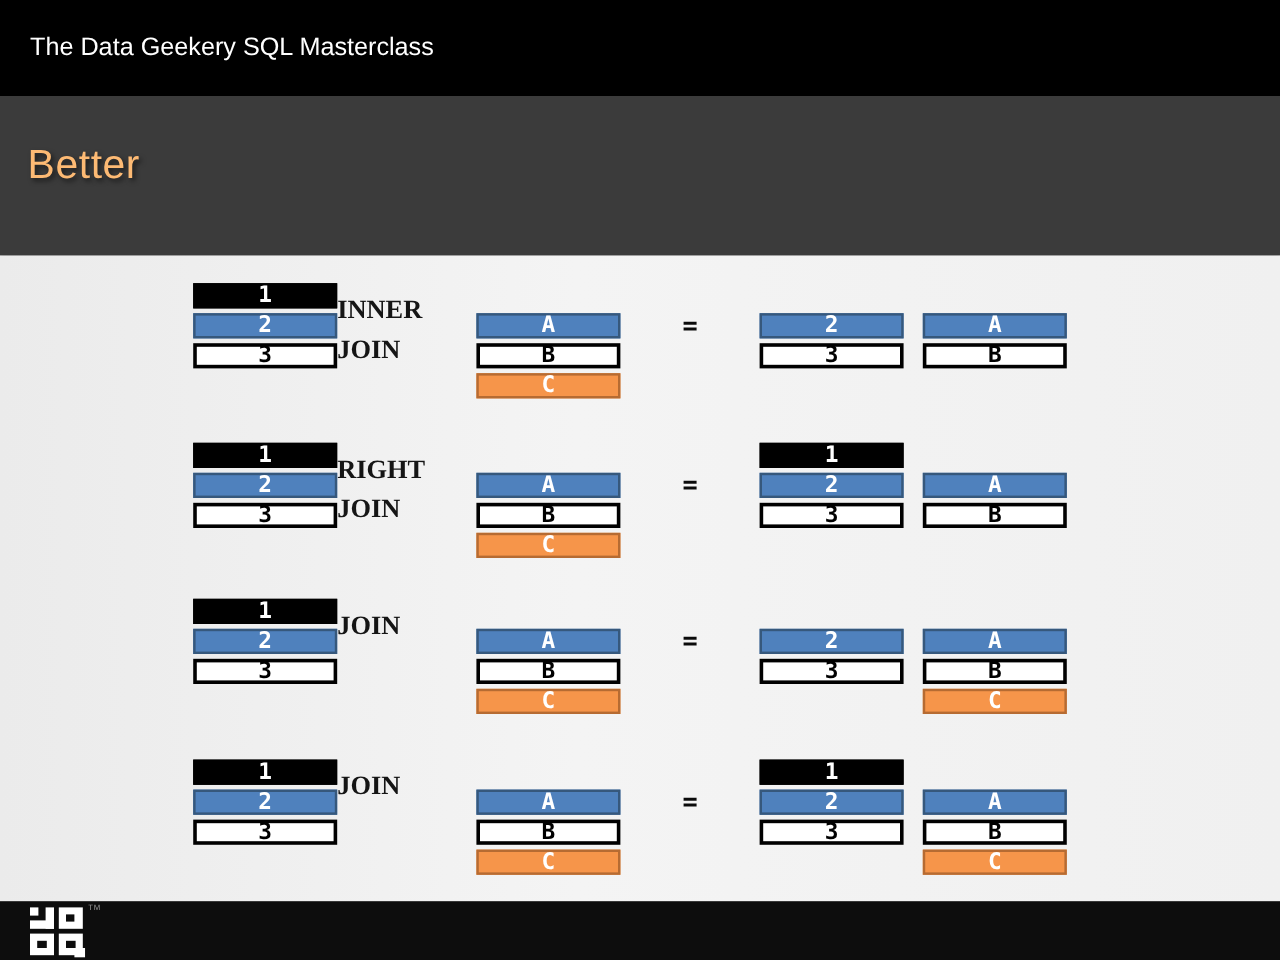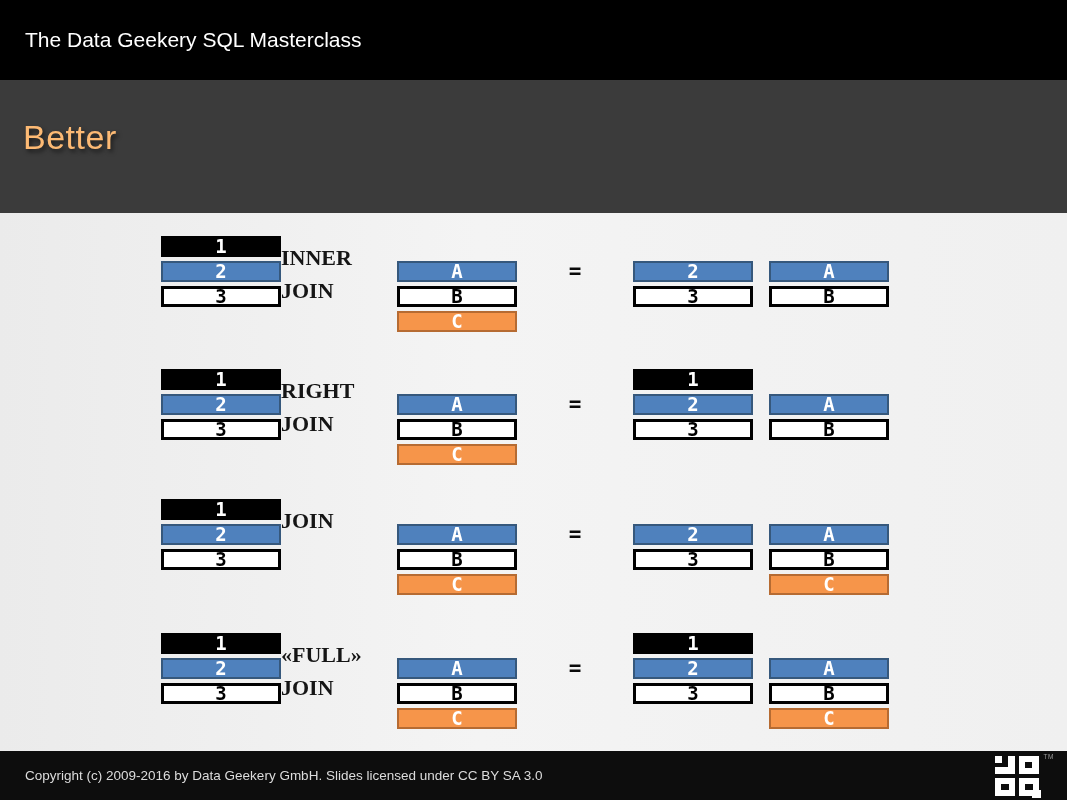--- a/index.html
+++ b/index.html
@@ -111,40 +111,38 @@
       <div class="bar" style="left: 397px; top: 311px; background: rgb(79, 129, 189); border-color: rgb(54, 88, 124); color: rgb(255, 255, 255); border-width: 2.5px;">A</div>
       <div class="bar" style="left: 397px; top: 336px; background: rgb(255, 255, 255); border-color: rgb(0, 0, 0); color: rgb(0, 0, 0); border-width: 3px;">B</div>
       <div class="bar" style="left: 397px; top: 361px; background: rgb(246, 149, 74); border-color: rgb(182, 107, 50); color: rgb(255, 255, 255); border-width: 2.5px;">C</div>
       <div class="equals" style="left: 555px; top: 311px;">=</div>
       <div class="bar" style="left: 633px; top: 311px; background: rgb(79, 129, 189); border-color: rgb(54, 88, 124); color: rgb(255, 255, 255); border-width: 2.5px;">2</div>
       <div class="bar" style="left: 633px; top: 336px; background: rgb(255, 255, 255); border-color: rgb(0, 0, 0); color: rgb(0, 0, 0); border-width: 3px;">3</div>
       <div class="bar" style="left: 769px; top: 311px; background: rgb(79, 129, 189); border-color: rgb(54, 88, 124); color: rgb(255, 255, 255); border-width: 2.5px;">A</div>
       <div class="bar" style="left: 769px; top: 336px; background: rgb(255, 255, 255); border-color: rgb(0, 0, 0); color: rgb(0, 0, 0); border-width: 3px;">B</div>
       <div class="bar" style="left: 769px; top: 361px; background: rgb(246, 149, 74); border-color: rgb(182, 107, 50); color: rgb(255, 255, 255); border-width: 2.5px;">C</div>
       <div class="join-label" style="left: 281px; top: 425px;">
-        <div>«FULL»</div>
         <div>JOIN</div>
       </div>
       <div class="bar" style="left: 161px; top: 420px; background: rgb(0, 0, 0); border-color: rgb(0, 0, 0); color: rgb(255, 255, 255); border-width: 3px;">1</div>
       <div class="bar" style="left: 161px; top: 445px; background: rgb(79, 129, 189); border-color: rgb(54, 88, 124); color: rgb(255, 255, 255); border-width: 2.5px;">2</div>
       <div class="bar" style="left: 161px; top: 470px; background: rgb(255, 255, 255); border-color: rgb(0, 0, 0); color: rgb(0, 0, 0); border-width: 3px;">3</div>
       <div class="bar" style="left: 397px; top: 445px; background: rgb(79, 129, 189); border-color: rgb(54, 88, 124); color: rgb(255, 255, 255); border-width: 2.5px;">A</div>
       <div class="bar" style="left: 397px; top: 470px; background: rgb(255, 255, 255); border-color: rgb(0, 0, 0); color: rgb(0, 0, 0); border-width: 3px;">B</div>
       <div class="bar" style="left: 397px; top: 495px; background: rgb(246, 149, 74); border-color: rgb(182, 107, 50); color: rgb(255, 255, 255); border-width: 2.5px;">C</div>
       <div class="equals" style="left: 555px; top: 445px;">=</div>
       <div class="bar" style="left: 633px; top: 420px; background: rgb(0, 0, 0); border-color: rgb(0, 0, 0); color: rgb(255, 255, 255); border-width: 3px;">1</div>
       <div class="bar" style="left: 633px; top: 445px; background: rgb(79, 129, 189); border-color: rgb(54, 88, 124); color: rgb(255, 255, 255); border-width: 2.5px;">2</div>
       <div class="bar" style="left: 633px; top: 470px; background: rgb(255, 255, 255); border-color: rgb(0, 0, 0); color: rgb(0, 0, 0); border-width: 3px;">3</div>
       <div class="bar" style="left: 769px; top: 445px; background: rgb(79, 129, 189); border-color: rgb(54, 88, 124); color: rgb(255, 255, 255); border-width: 2.5px;">A</div>
       <div class="bar" style="left: 769px; top: 470px; background: rgb(255, 255, 255); border-color: rgb(0, 0, 0); color: rgb(0, 0, 0); border-width: 3px;">B</div>
       <div class="bar" style="left: 769px; top: 495px; background: rgb(246, 149, 74); border-color: rgb(182, 107, 50); color: rgb(255, 255, 255); border-width: 2.5px;">C</div>
     </div>
 
   <div class="footer-bar">
-    <span class="copyright">Copyright (c) 2009-2016 by Data Geekery GmbH. Slides licensed under CC BY SA 3.0</span>
     <div class="logo-wrap">
       <svg width="46" height="42" viewBox="0 0 46 42" aria-hidden="true">
         <g fill="#ffffff">
           <rect x="0" y="0" width="7" height="7"></rect>
           <rect x="13" y="0" width="7" height="18"></rect>
           <rect x="0" y="11" width="20" height="7"></rect>
           <rect x="24" y="0" width="20" height="18"></rect>
           <rect x="0" y="22" width="20" height="18"></rect>
           <rect x="24" y="22" width="20" height="18"></rect>
           <rect x="37" y="34" width="9" height="8"></rect>

